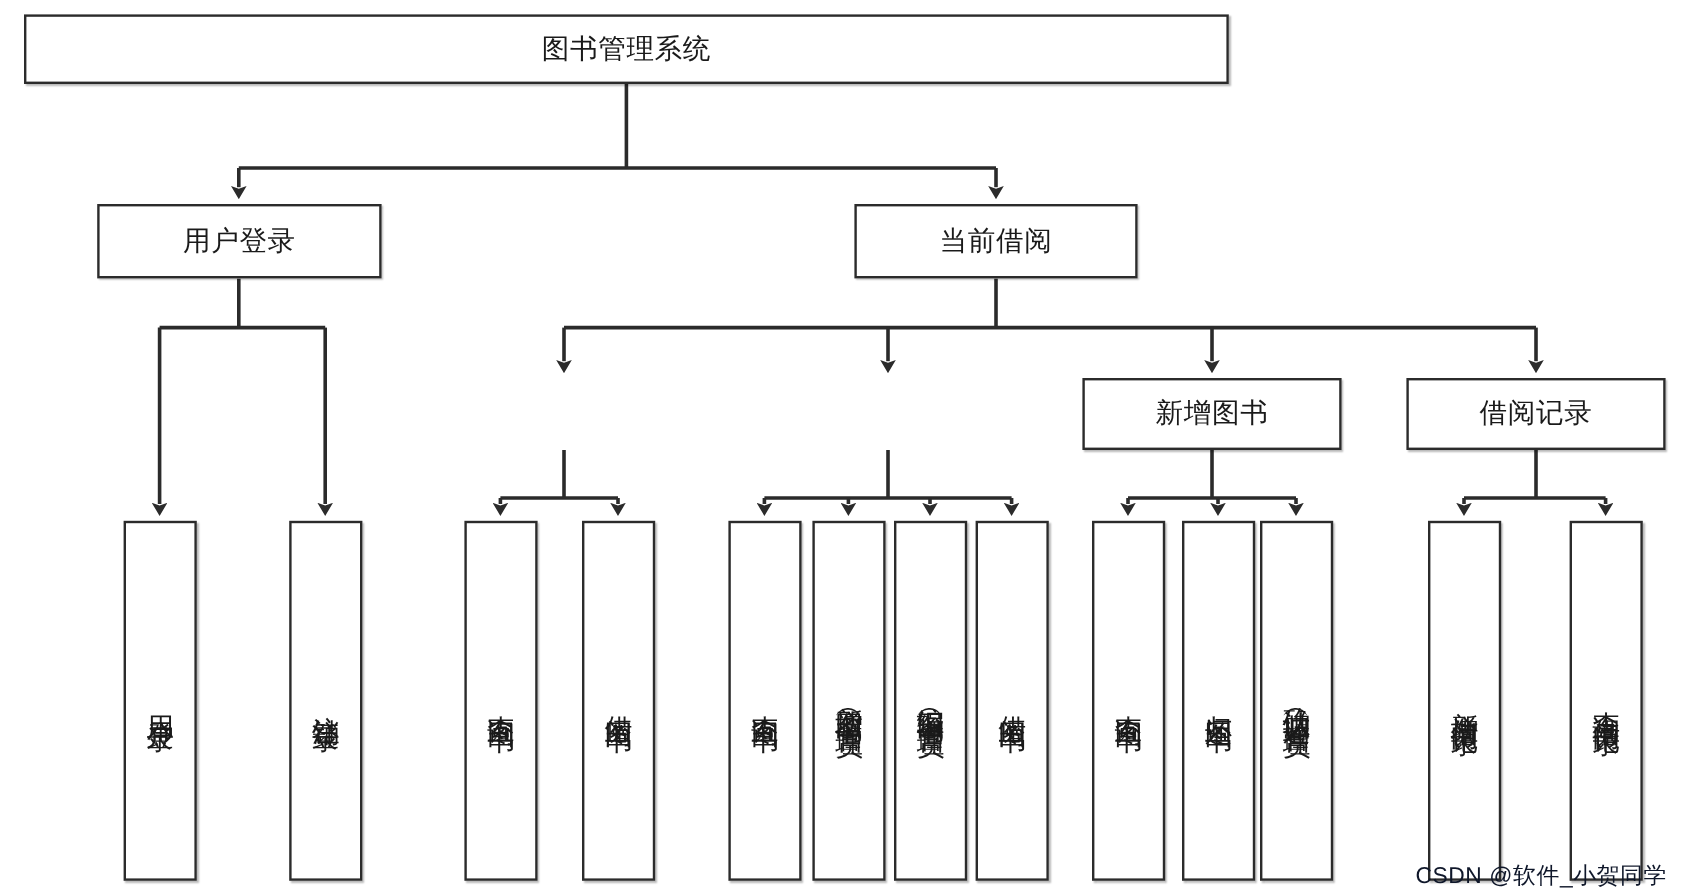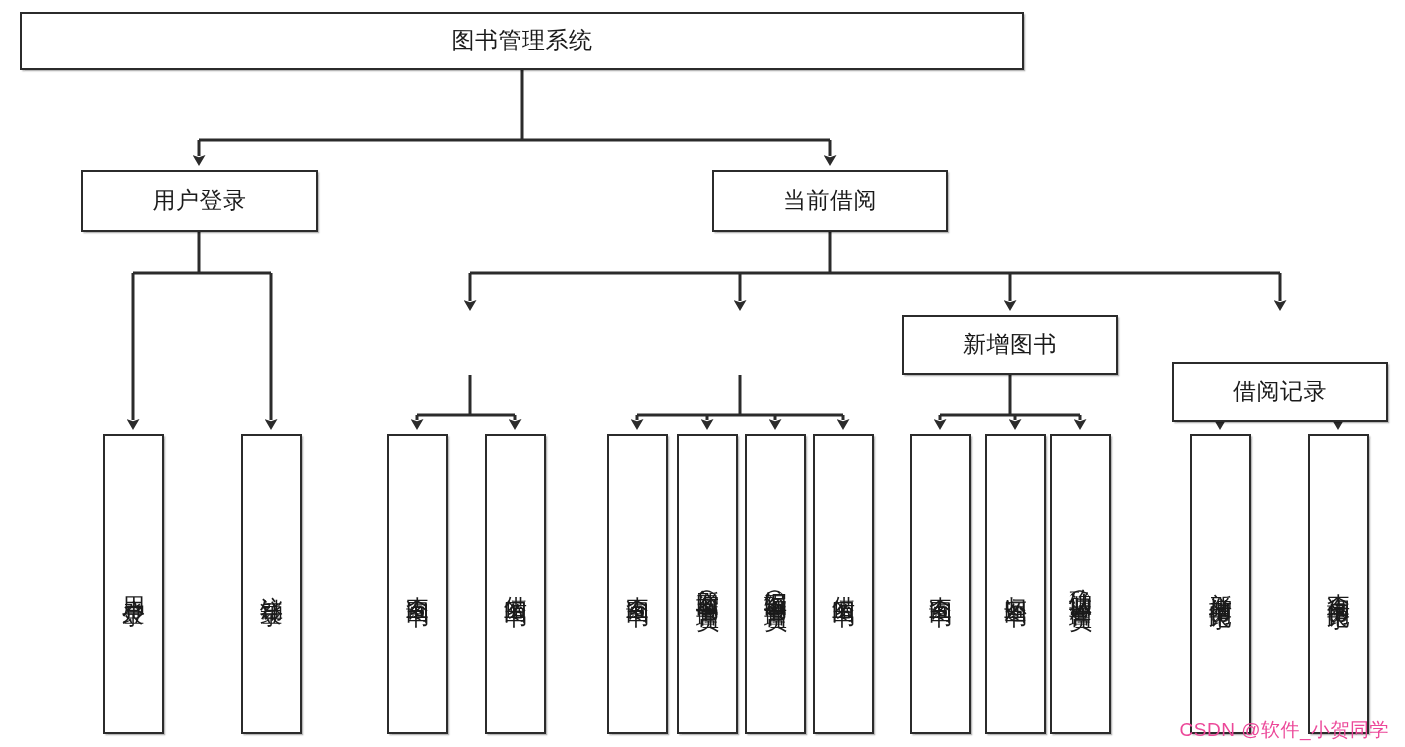--- a/index.html
+++ b/index.html
@@ -60,21 +60,21 @@
     height: 100%;
     display: flex;
     align-items: center;
     justify-content: center;
   }
   .watermark {
     position: absolute;
     right: 16px;
     bottom: 4px;
     font-size: 19px;
-    color: #ec4899;
+    color: #0f172a;
     white-space: nowrap;
     letter-spacing: 0.5px;
   }
 </style>
 </head>
 <body>
 
 <div id="canvas">
 
   <svg id="edges" viewBox="0 0 1405 747" xmlns="http://www.w3.org/2000/svg">
@@ -137,21 +137,21 @@
   <div class="node" id="n-l2-0" style="left: 81px; top: 170px; width: 237px; height: 62px;">
     <span class="node-label">用户登录</span>
   </div>
   <div class="node" id="n-l2-1" style="left: 712px; top: 170px; width: 236px; height: 62px;">
     <span class="node-label">当前借阅</span>
   </div>
 
   <div class="node" id="n-l3-2" style="left: 902px; top: 315px; width: 216px; height: 60px;">
     <span class="node-label">新增图书</span>
   </div>
-  <div class="node" id="n-l3-3" style="left: 1172px; top: 315px; width: 216px; height: 60px; margin-top: 47px;">
+  <div class="node" id="n-l3-3" style="left: 1172px; top: 315px; width: 216px; height: 60px;">
     <span class="node-label">借阅记录</span>
   </div>
 
   <div class="node leaf" id="n-lf-0" style="left: 103px; top: 434px; width: 61px; height: 300px;">
     <span class="leaf-inner">
         <span class="node-label">用户登录</span>
       </span>
   </div>
   <div class="node leaf" id="n-lf-1" style="left: 241px; top: 434px; width: 61px; height: 300px;">
     <span class="leaf-inner">

